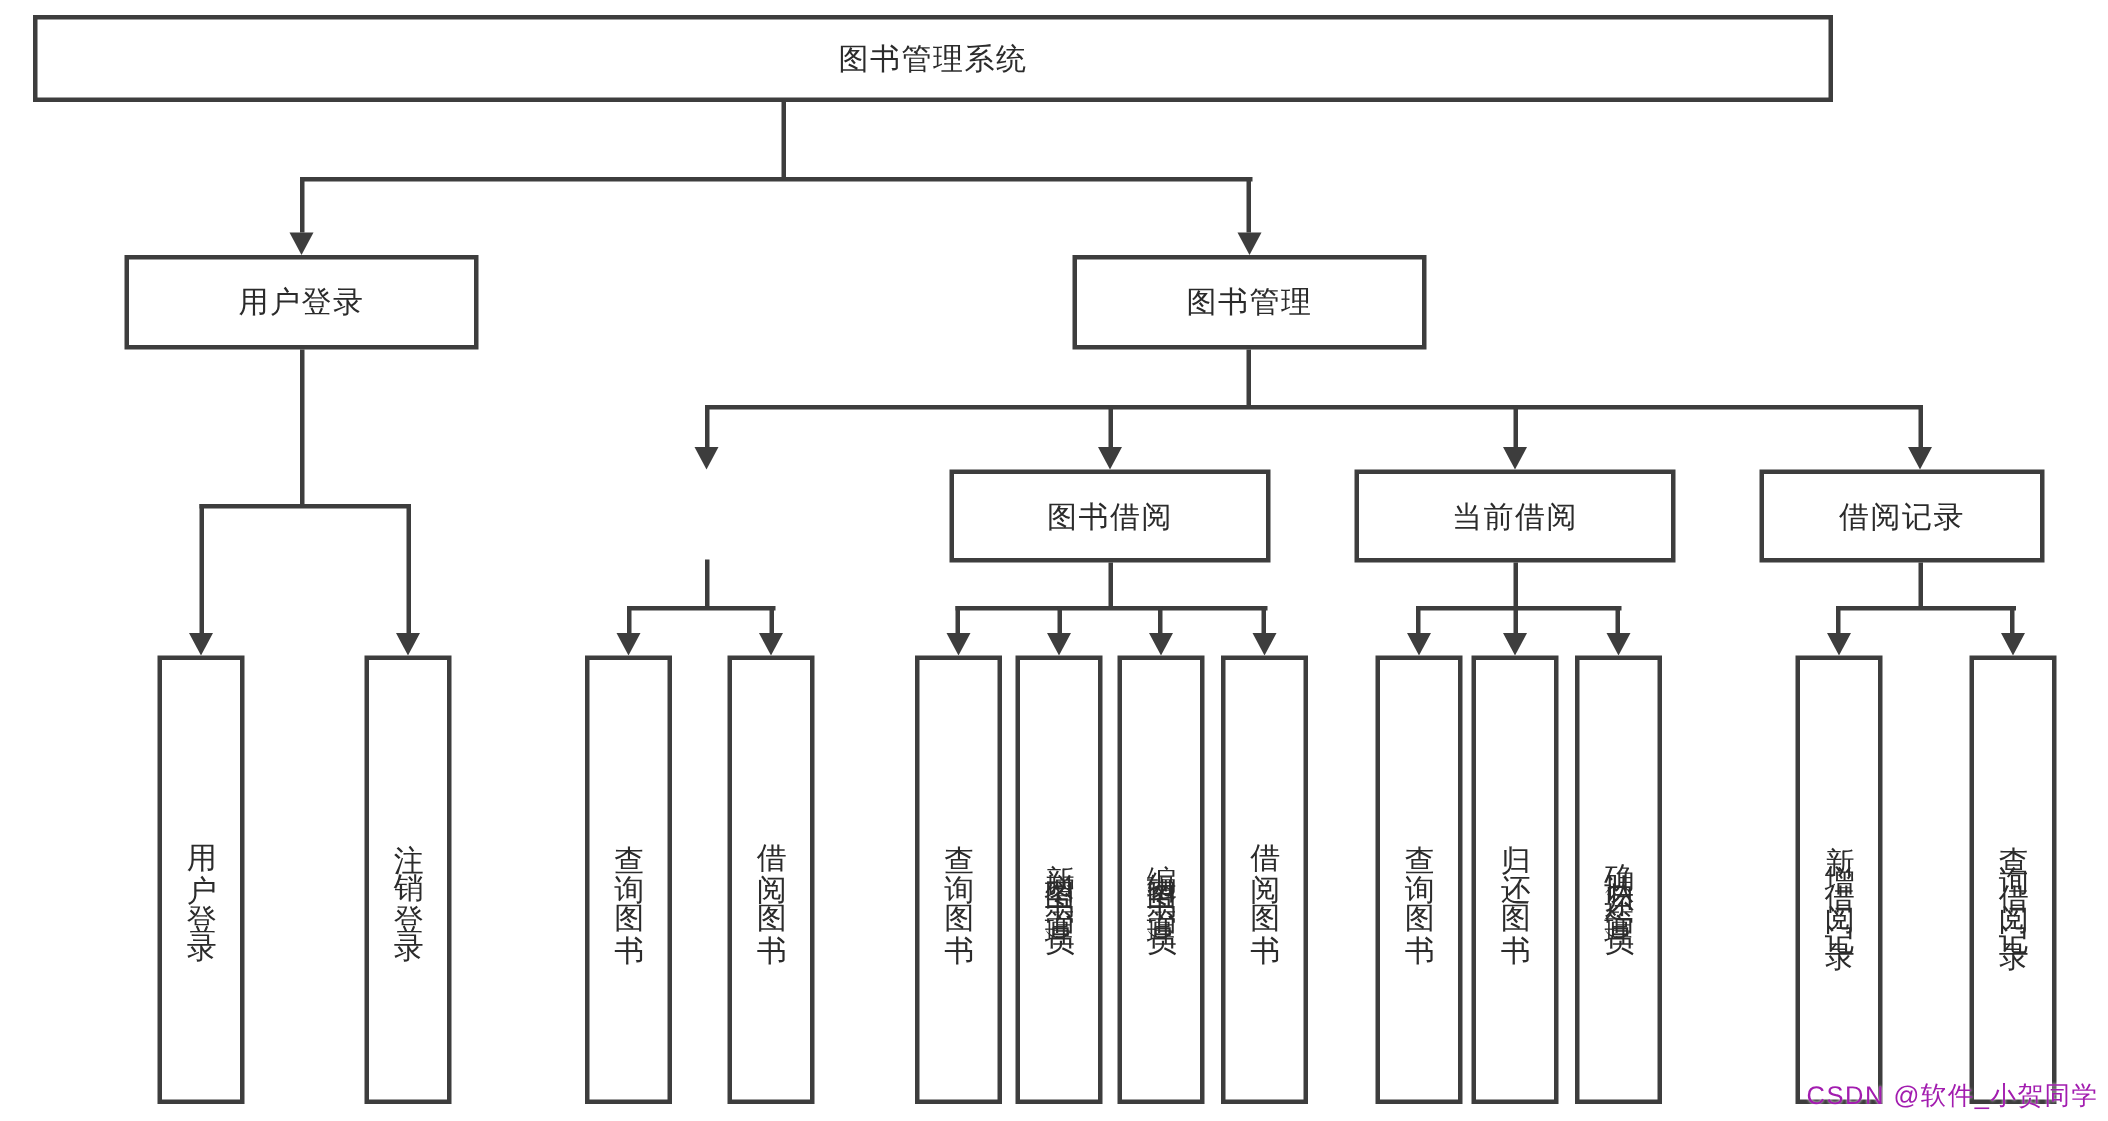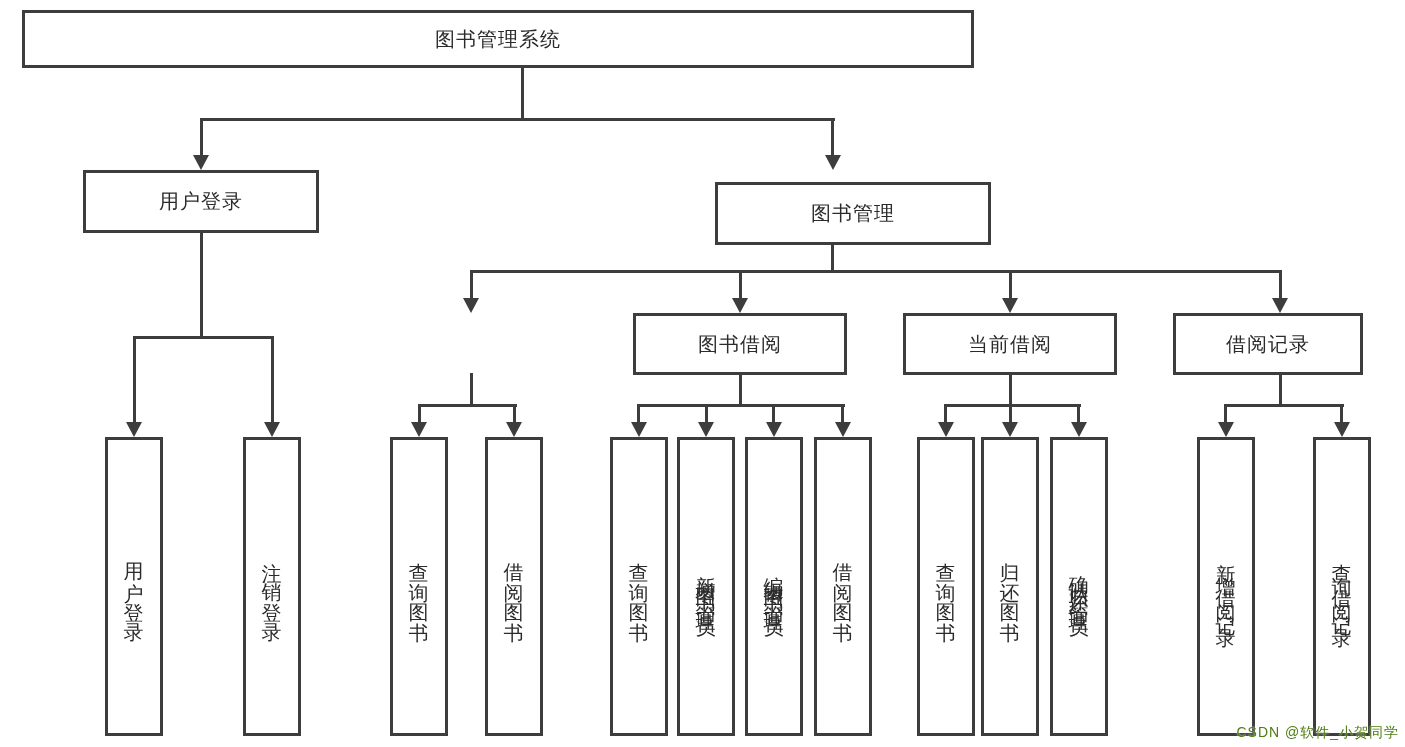--- a/index.html
+++ b/index.html
@@ -18,21 +18,21 @@
   .ls6{letter-spacing:13px;}
   .ls9{letter-spacing:6px;}
   .vline{position:absolute;width:3px;background:#3d3d3d;}
   .hline{position:absolute;height:3px;background:#3d3d3d;}
   .head{
     position:absolute;width:0;height:0;
     border-left:8px solid transparent;border-right:8px solid transparent;
     border-top:15px solid #3d3d3d;
   }
   .watermark{
-    position:absolute;right:6px;bottom:5px;font-size:14px;color:#4d7c0f;
+    position:absolute;right:6px;bottom:5px;font-size:17px;color:#a21caf;
     text-shadow:0 0 2px #ffffff;letter-spacing:1px;
   }
 </style>
 </head>
 <body>
 
 <div class="canvas">
 
   <div class="vline" style="left:521px;top:66px;height:54px"></div>
   <div class="hline" style="left:200px;top:118px;width:635px"></div>
@@ -86,28 +86,28 @@
   <div class="vline" style="left:1077px;top:404px;height:18px"></div>
   <div class="head" style="left:1071px;top:422px"></div>
 
   <div class="vline" style="left:1279px;top:373px;height:33px"></div>
   <div class="hline" style="left:1224px;top:404px;width:120px"></div>
   <div class="vline" style="left:1224px;top:404px;height:18px"></div>
   <div class="head" style="left:1218px;top:422px"></div>
   <div class="vline" style="left:1340px;top:404px;height:18px"></div>
   <div class="head" style="left:1334px;top:422px"></div>
 
-  <div class="hbox" style="left:22px;top:10px;width:952px;height:58px">
+  <div class="hbox" style="left:22px;top:10px;width:1200px;height:58px">
     <span>图书管理系统</span>
   </div>
 
   <div class="hbox" style="left:83px;top:170px;width:236px;height:63px">
     <span>用户登录</span>
   </div>
-  <div class="hbox" style="left:715px;top:182px;width:276px;height:63px">
+  <div class="hbox" style="left:715px;top:170px;width:236px;height:63px">
     <span>图书管理</span>
   </div>
 
   <div class="hbox" style="left:633px;top:313px;width:214px;height:62px">
     <span>图书借阅</span>
   </div>
   <div class="hbox" style="left:903px;top:313px;width:214px;height:62px">
     <span>当前借阅</span>
   </div>
   <div class="hbox" style="left:1173px;top:313px;width:190px;height:62px">

